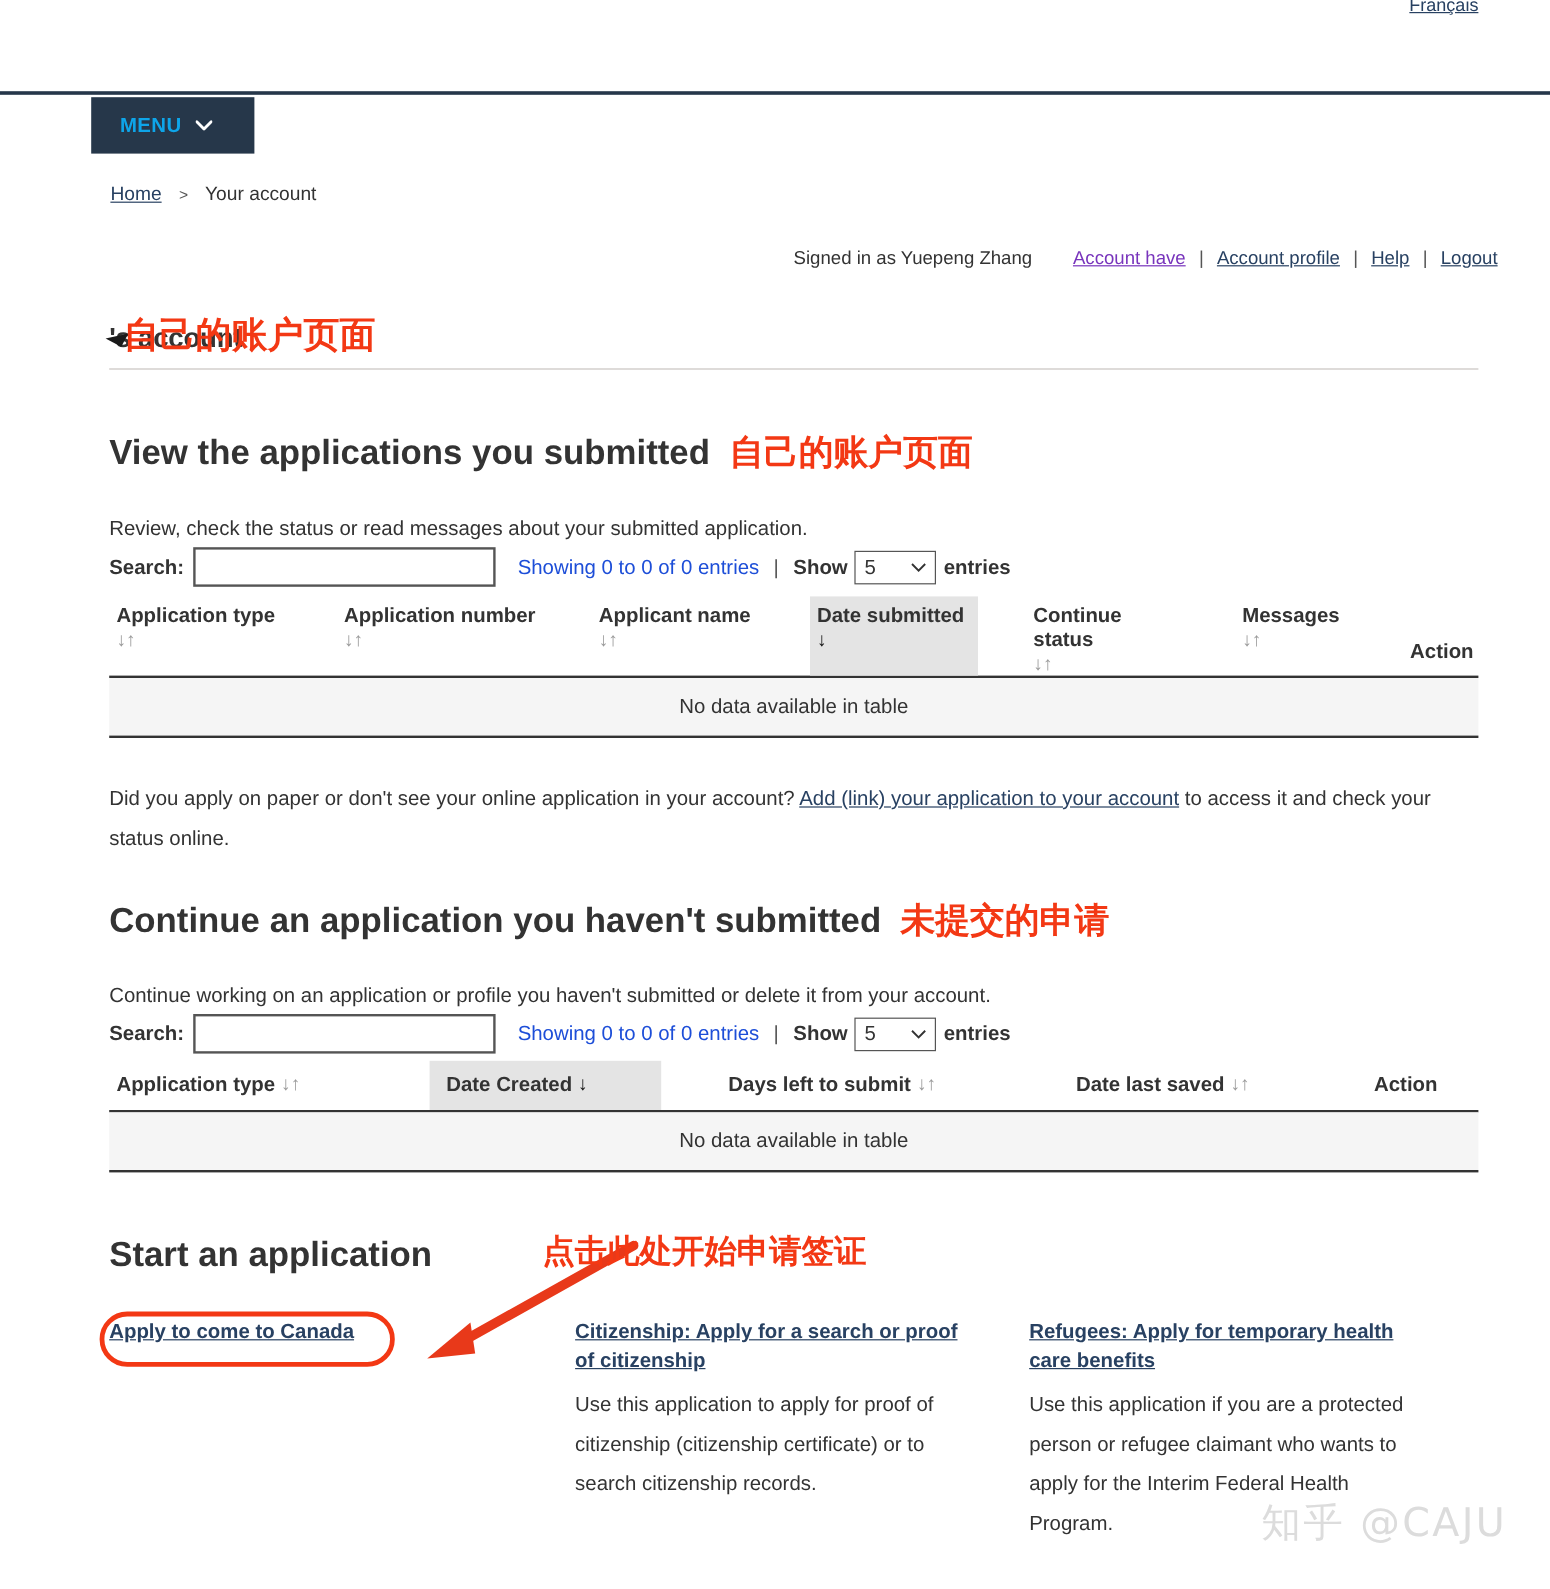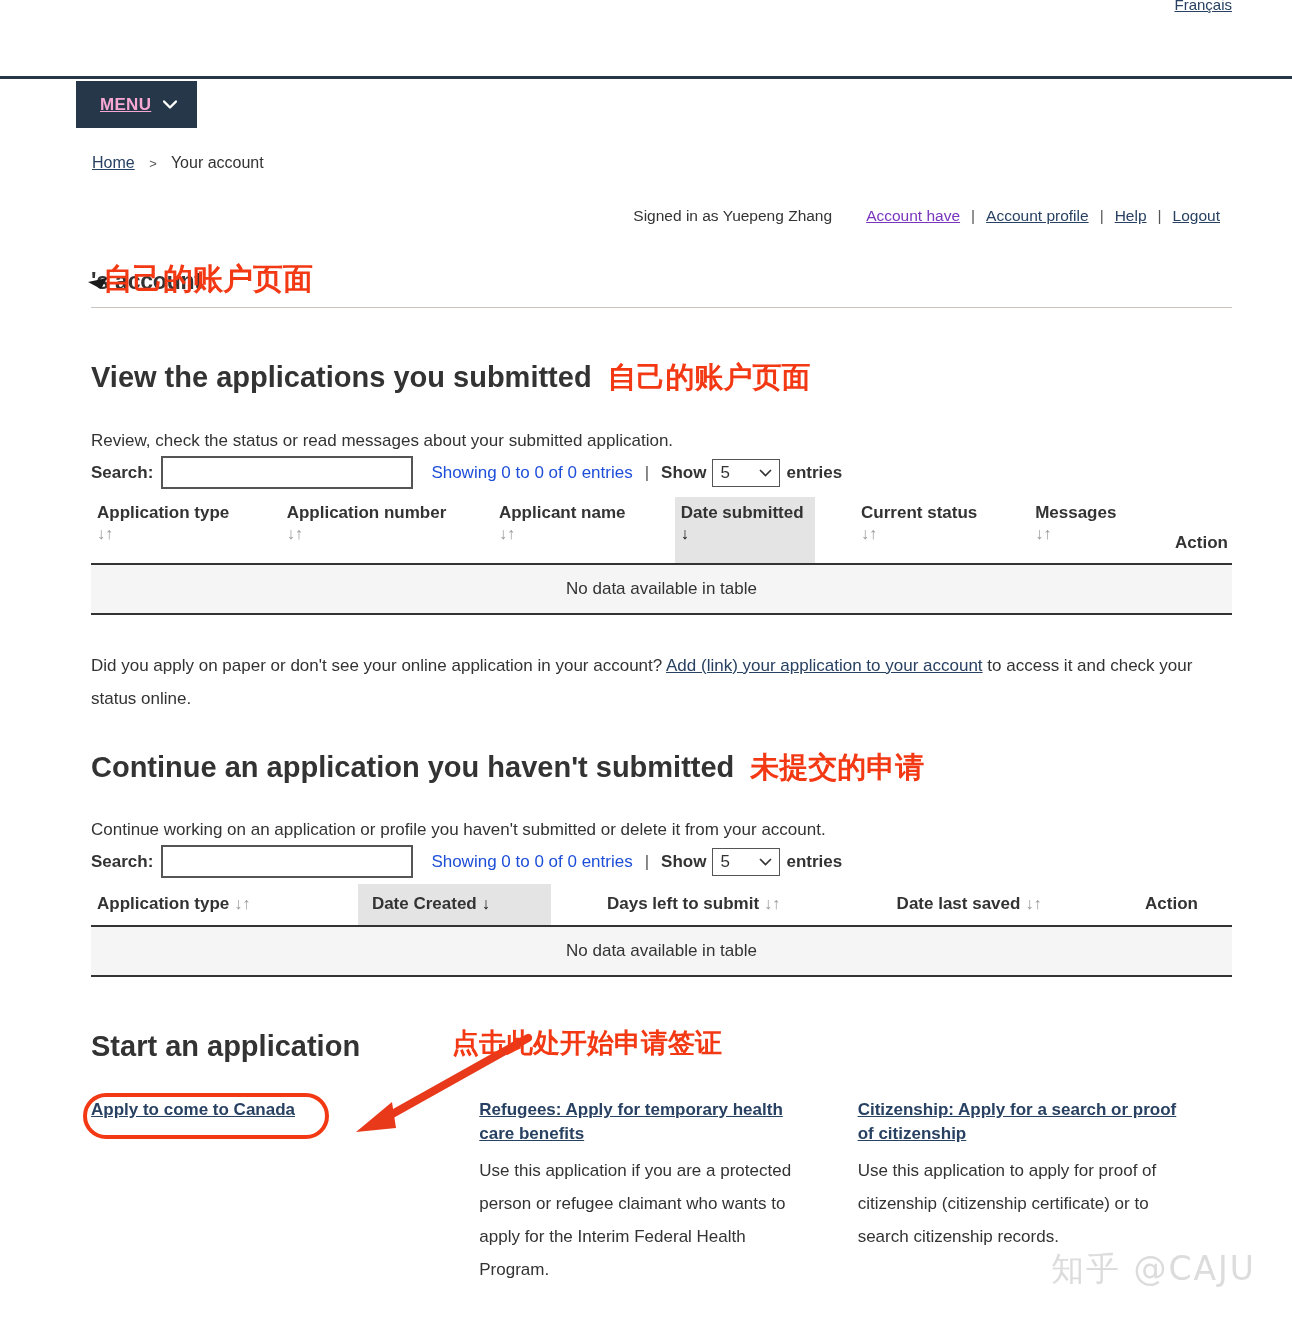--- a/index.html
+++ b/index.html
@@ -24,32 +24,32 @@
   .flag { width:72px; height:36px; position:relative; margin-right:22px; margin-top:2px; }
   .flag .bar { position:absolute; top:0; width:19px; height:36px; background:#ea2d37; }
   .flag .bar.l { left:0; }
   .flag .bar.r { right:0; }
   .flag .leaf { position:absolute; left:50%; top:50%; transform:translate(-50%,-50%); font-size:30px; color:#ea2d37; line-height:1; }
   .wordmark { display:flex; }
   .wm-col { font-size:20px; line-height:1.18; font-weight:600; color:#111; white-space:pre-line; }
   .wm-col.en { width:120px; margin-right:20px; }
   .bar-bottom { position:absolute; left:0; right:0; top:76px; height:3px; background:#26374a; }
 
-  .menu-bar { position:absolute; left:76px; top:81px; width:121px; height:47px; background:#26374a;
-    color:#f9a8d4; display:flex; align-items:center; padding-left:24px;text-decoration:underline; }
+  .menu-bar { position:absolute; left:76px; top:81px; width:136px; height:47px; background:#26374a;
+    color:#0ea5e9; display:flex; align-items:center; padding-left:24px; }
   .menu-label { font-size:17px; font-weight:700; letter-spacing:.3px; }
   .menu-caret { margin-left:12px; font-size:13px; }
 
   
   .breadcrumb { position:absolute; left:92px; top:154px; font-size:16px; color:#333; }
   .breadcrumb a { color:#284162; text-decoration:underline; }
   .breadcrumb .sep { margin:0 10px; font-size:13px; color:#555; }
 
   
-  .signin-row { position:absolute; right:72px; top:207px; font-size:15.5px; color:#333;
+  .signin-row { position:absolute; right:44px; top:207px; font-size:15.5px; color:#333;
      display:flex; align-items:center; }
   .signin-row .who { margin-right:34px; }
   .signin-row a { text-decoration:underline; color:#284162; }
   .signin-row a.visited { color:#7834bc; }
   .signin-row .pipe { margin:0 11px; color:#555; }
 
   
   .title-wrap { position:absolute; left:91px; top:268px; width:1141px; }
   .page-title { font-size:23px; font-weight:700; color:#333; letter-spacing:-.2px;
      border-bottom:1px solid #c9c4c0; padding-bottom:12px; margin:0; }
@@ -212,21 +212,21 @@
       </div>
       <div class="th" style="width:180px;">
         <span class="lbl2">Applicant name</span>
         <span class="srt sort">↓↑</span>
       </div>
       <div class="th active" style="width:178px;">
         <span class="lbl2">Date submitted</span>
         <span class="srt sort active">↓</span>
       </div>
       <div class="th" style="width:170px;">
-        <span class="lbl2">Current status</span>
+        <span class="lbl2">Continue status</span>
         <span class="srt sort">↓↑</span>
       </div>
       <div class="th" style="width:110px;">
         <span class="lbl2">Messages</span>
         <span class="srt sort">↓↑</span>
       </div>
       <div class="th action" style="width:94px;">Action</div>
     </div>
     <div class="no-data">No data available in table</div>
   </div>
@@ -282,26 +282,26 @@
     <div class="no-data">No data available in table</div>
   </div>
 
   <h2 class="h2-start">Start an application</h2>
 
   <div class="cards">
     <div class="card c1">
       <a class="card-link" href="#">Apply to come to Canada</a>
     </div>
     <div class="card">
+      <a class="card-link" href="#">Citizenship: Apply for a search or proof of citizenship </a>
+      <div class="card-body">Use this application to apply for proof of citizenship (citizenship certificate) or to search citizenship records.</div>
+    </div>
+    <div class="card">
       <a class="card-link" href="#">Refugees: Apply for temporary health care benefits</a>
       <div class="card-body">Use this application if you are a protected person or refugee claimant who wants to apply for the Interim Federal Health Program.</div>
-    </div>
-    <div class="card">
-      <a class="card-link" href="#">Citizenship: Apply for a search or proof of citizenship </a>
-      <div class="card-body">Use this application to apply for proof of citizenship (citizenship certificate) or to search citizenship records.</div>
     </div>
   </div>
 
   <div class="ellipse"></div>
 
   <svg class="arrow-svg" width="220" height="110" viewBox="0 0 220 110">
     <path d="M198 8 L48 92" stroke="#e8391a" stroke-width="8" fill="none" stroke-linecap="round"></path>
     <path d="M26 102 L62 72 L66 98 Z" fill="#e8391a"></path>
   </svg>
 

